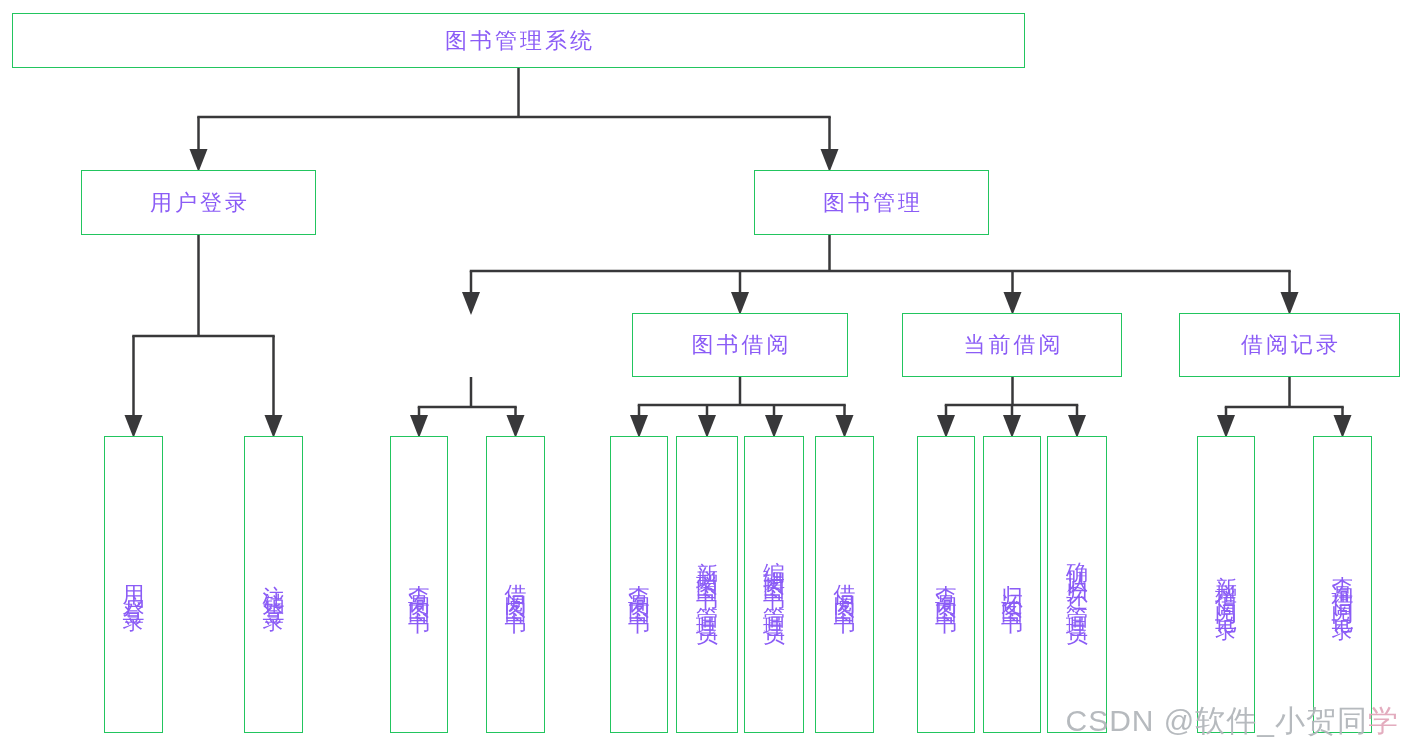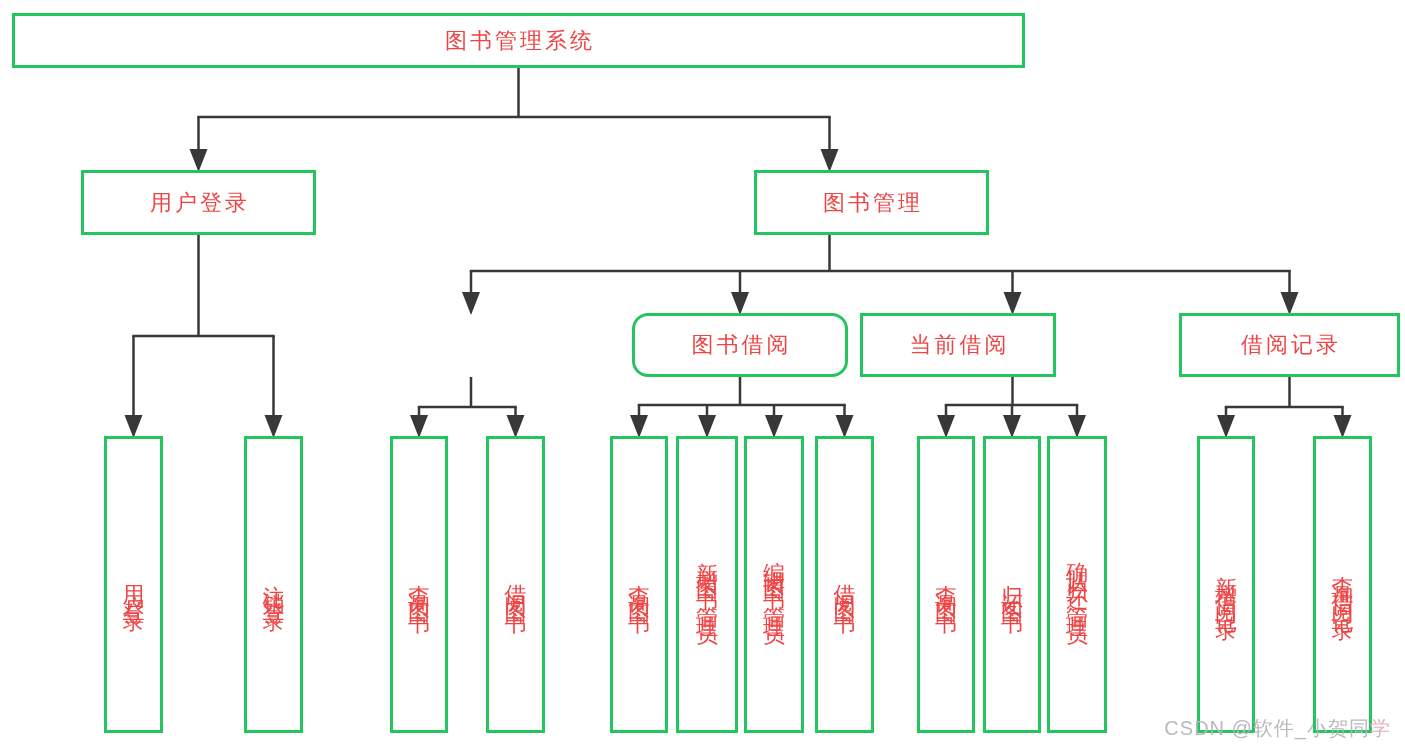--- a/index.html
+++ b/index.html
@@ -10,45 +10,45 @@
     overflow:hidden;
     font-family:"Liberation Sans","DejaVu Sans",sans-serif;
   }
   #edge-layer{
     position:absolute;left:0;top:0;width:1405px;height:747px;
     pointer-events:none;
   }
   .node{
     position:absolute;
     box-sizing:border-box;
-    border:3px solid #22c55e;
+    border:1px solid #22c55e;
     background:#ffffff;
     display:flex;
     align-items:center;
     justify-content:center;
-    color:#ef4444;
+    color:#8b5cf6;
   }
   .h-node .lbl{
     font-size:22px;
     letter-spacing:3px;
     white-space:nowrap;
     text-indent:3px;
   }
   .v-node{top:436px;height:297px;}
   .v-node .lbl{
     writing-mode:vertical-rl;
     text-orientation:mixed;
     font-size:22px;
     letter-spacing:9px;
     line-height:1;
   }
   #watermark{
     position:absolute;
-    right:14px;bottom:5px;
-    font-size:20px;
+    right:6px;bottom:5px;
+    font-size:30px;
     letter-spacing:1px;
     white-space:nowrap;
     z-index:10;
   }
   #watermark .wm-main{color:rgba(178,182,187,0.95);}
   #watermark .wm-accent{color:rgba(226,168,186,0.95);}
 </style>
 </head>
 <body>
 
@@ -113,24 +113,24 @@
     <span class="lbl">图书管理系统</span>
   </div>
 
   <div class="node h-node" id="node-login" style="left:81px;top:170px;width:235px;height:65px;">
     <span class="lbl">用户登录</span>
   </div>
   <div class="node h-node" id="node-mgmt" style="left:712px;top:170px;width:235px;height:65px;margin-left:42px;">
     <span class="lbl">图书管理</span>
   </div>
 
-  <div class="node h-node" id="node-book-borrow" style="left:632px;top:313px;width:216px;height:64px;border-radius:16px;">
+  <div class="node h-node" id="node-book-borrow" style="left:632px;top:313px;width:216px;height:64px;">
     <span class="lbl">图书借阅</span>
   </div>
-  <div class="node h-node" id="node-current-borrow" style="left:860px;top:313px;width:196px;height:64px;">
+  <div class="node h-node" id="node-current-borrow" style="left:902px;top:313px;width:220px;height:64px;">
     <span class="lbl">当前借阅</span>
   </div>
   <div class="node h-node" id="node-borrow-records" style="left:1179px;top:313px;width:221px;height:64px;">
     <span class="lbl">借阅记录</span>
   </div>
 
   <div class="node v-node" id="node-user-login" style="left:104px;width:59px;">
     <span class="lbl">用户登录</span>
   </div>
   <div class="node v-node" id="node-logout" style="left:244px;width:59px;">

